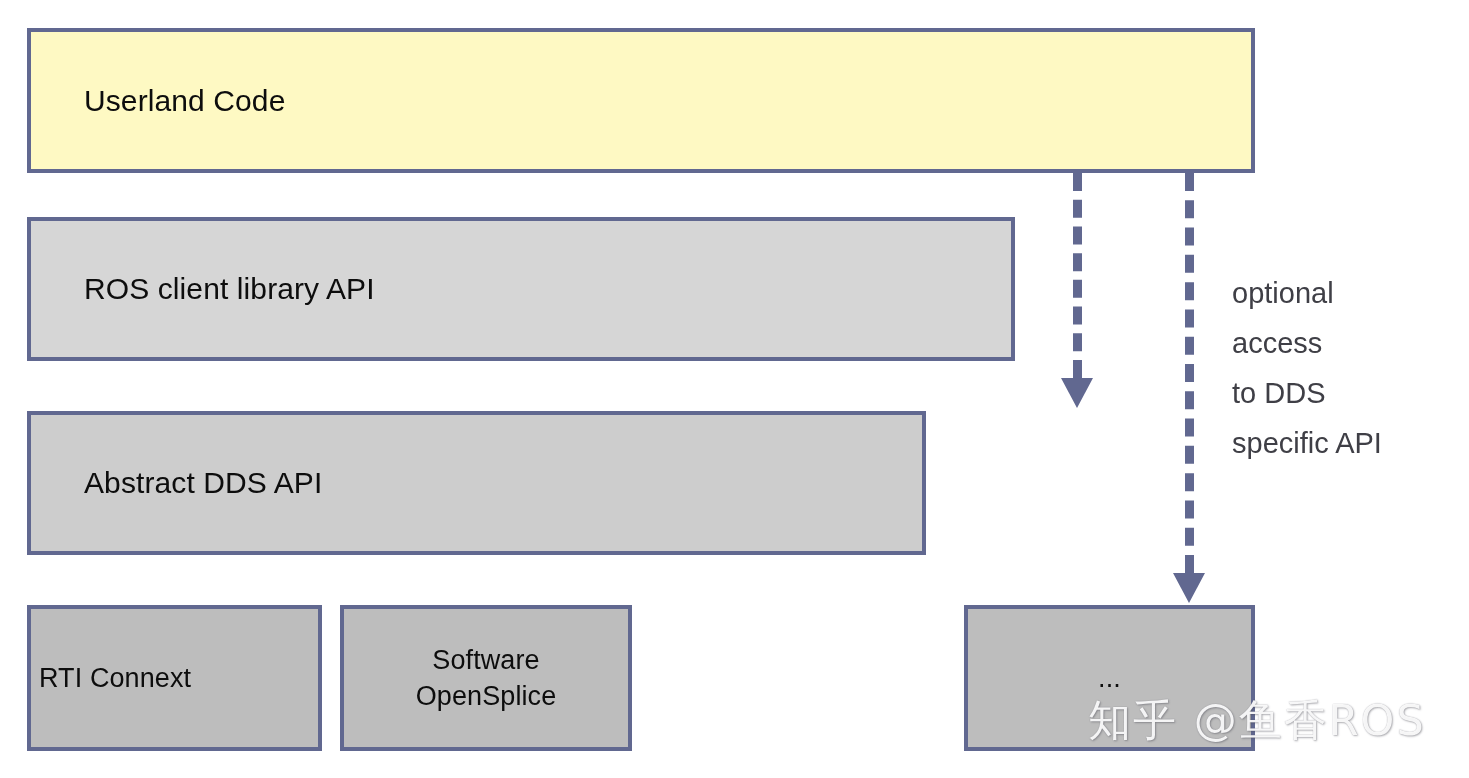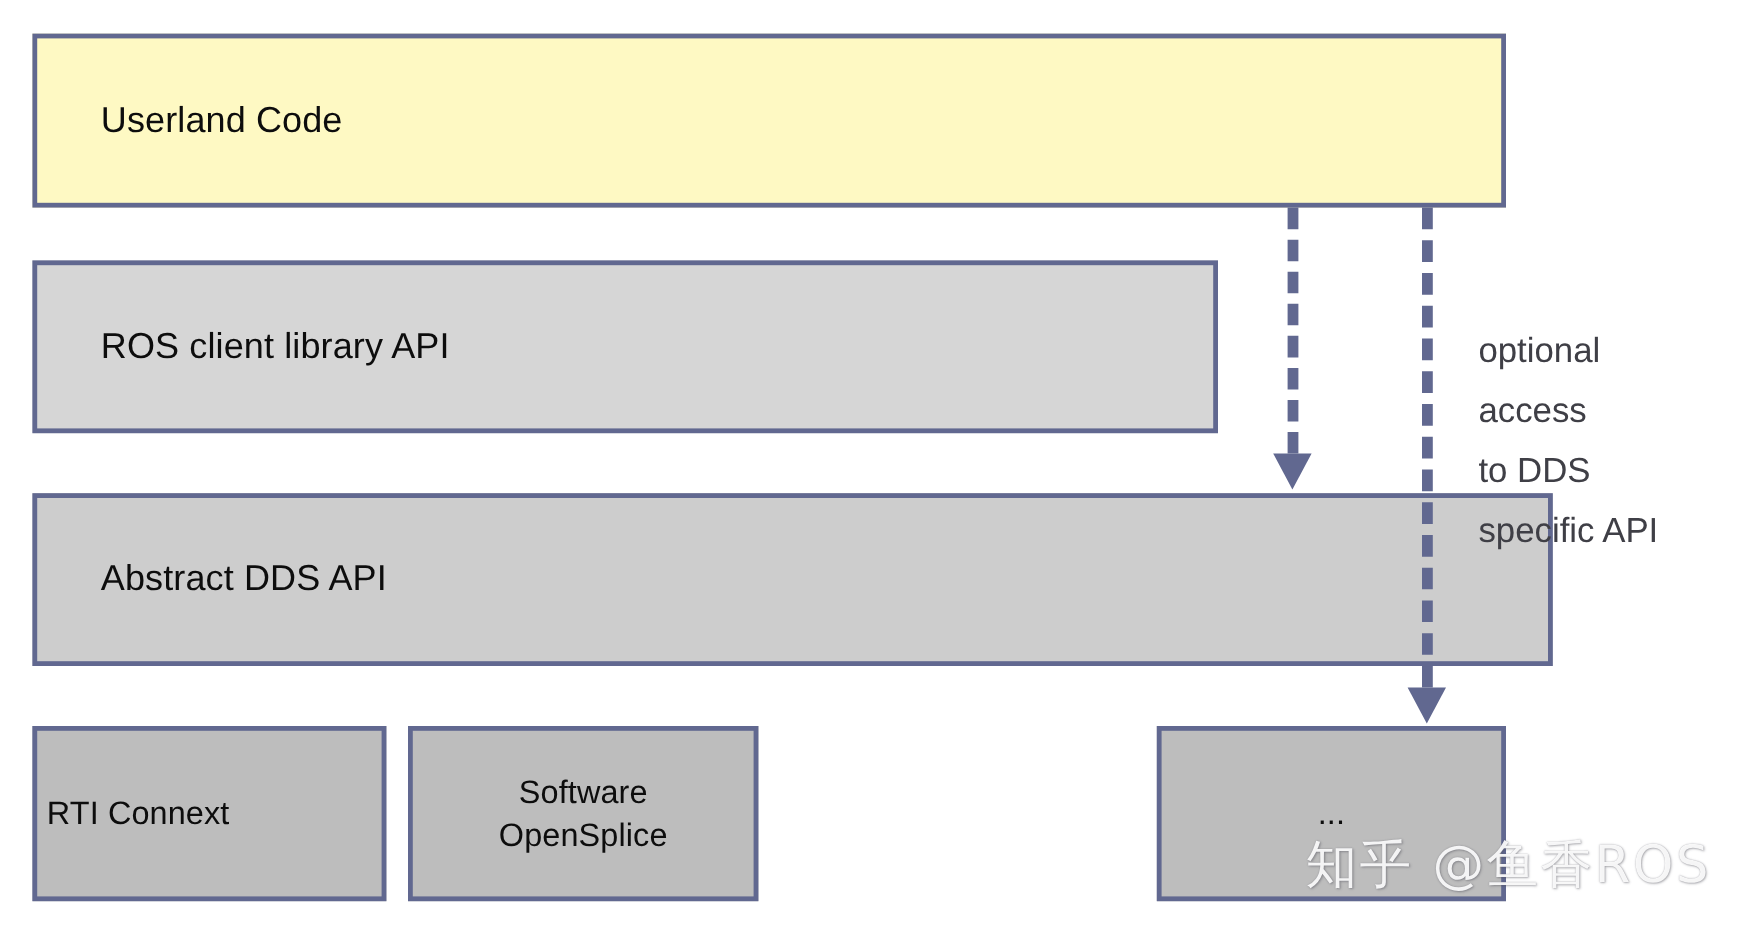--- a/index.html
+++ b/index.html
@@ -53,21 +53,21 @@
     height: 144px;
     background: #d6d6d6;
     padding-left: 53px;
     font-size: 30px;
   }
 
   
   #box-abstract-dds {
     left: 27px;
     top: 411px;
-    width: 1267px;
+    width: 899px;
     height: 144px;
     background: #cdcdcd;
     padding-left: 53px;
     font-size: 30px;
   }
 
   
   .vendor-box {
     top: 605px;
     height: 146px;

